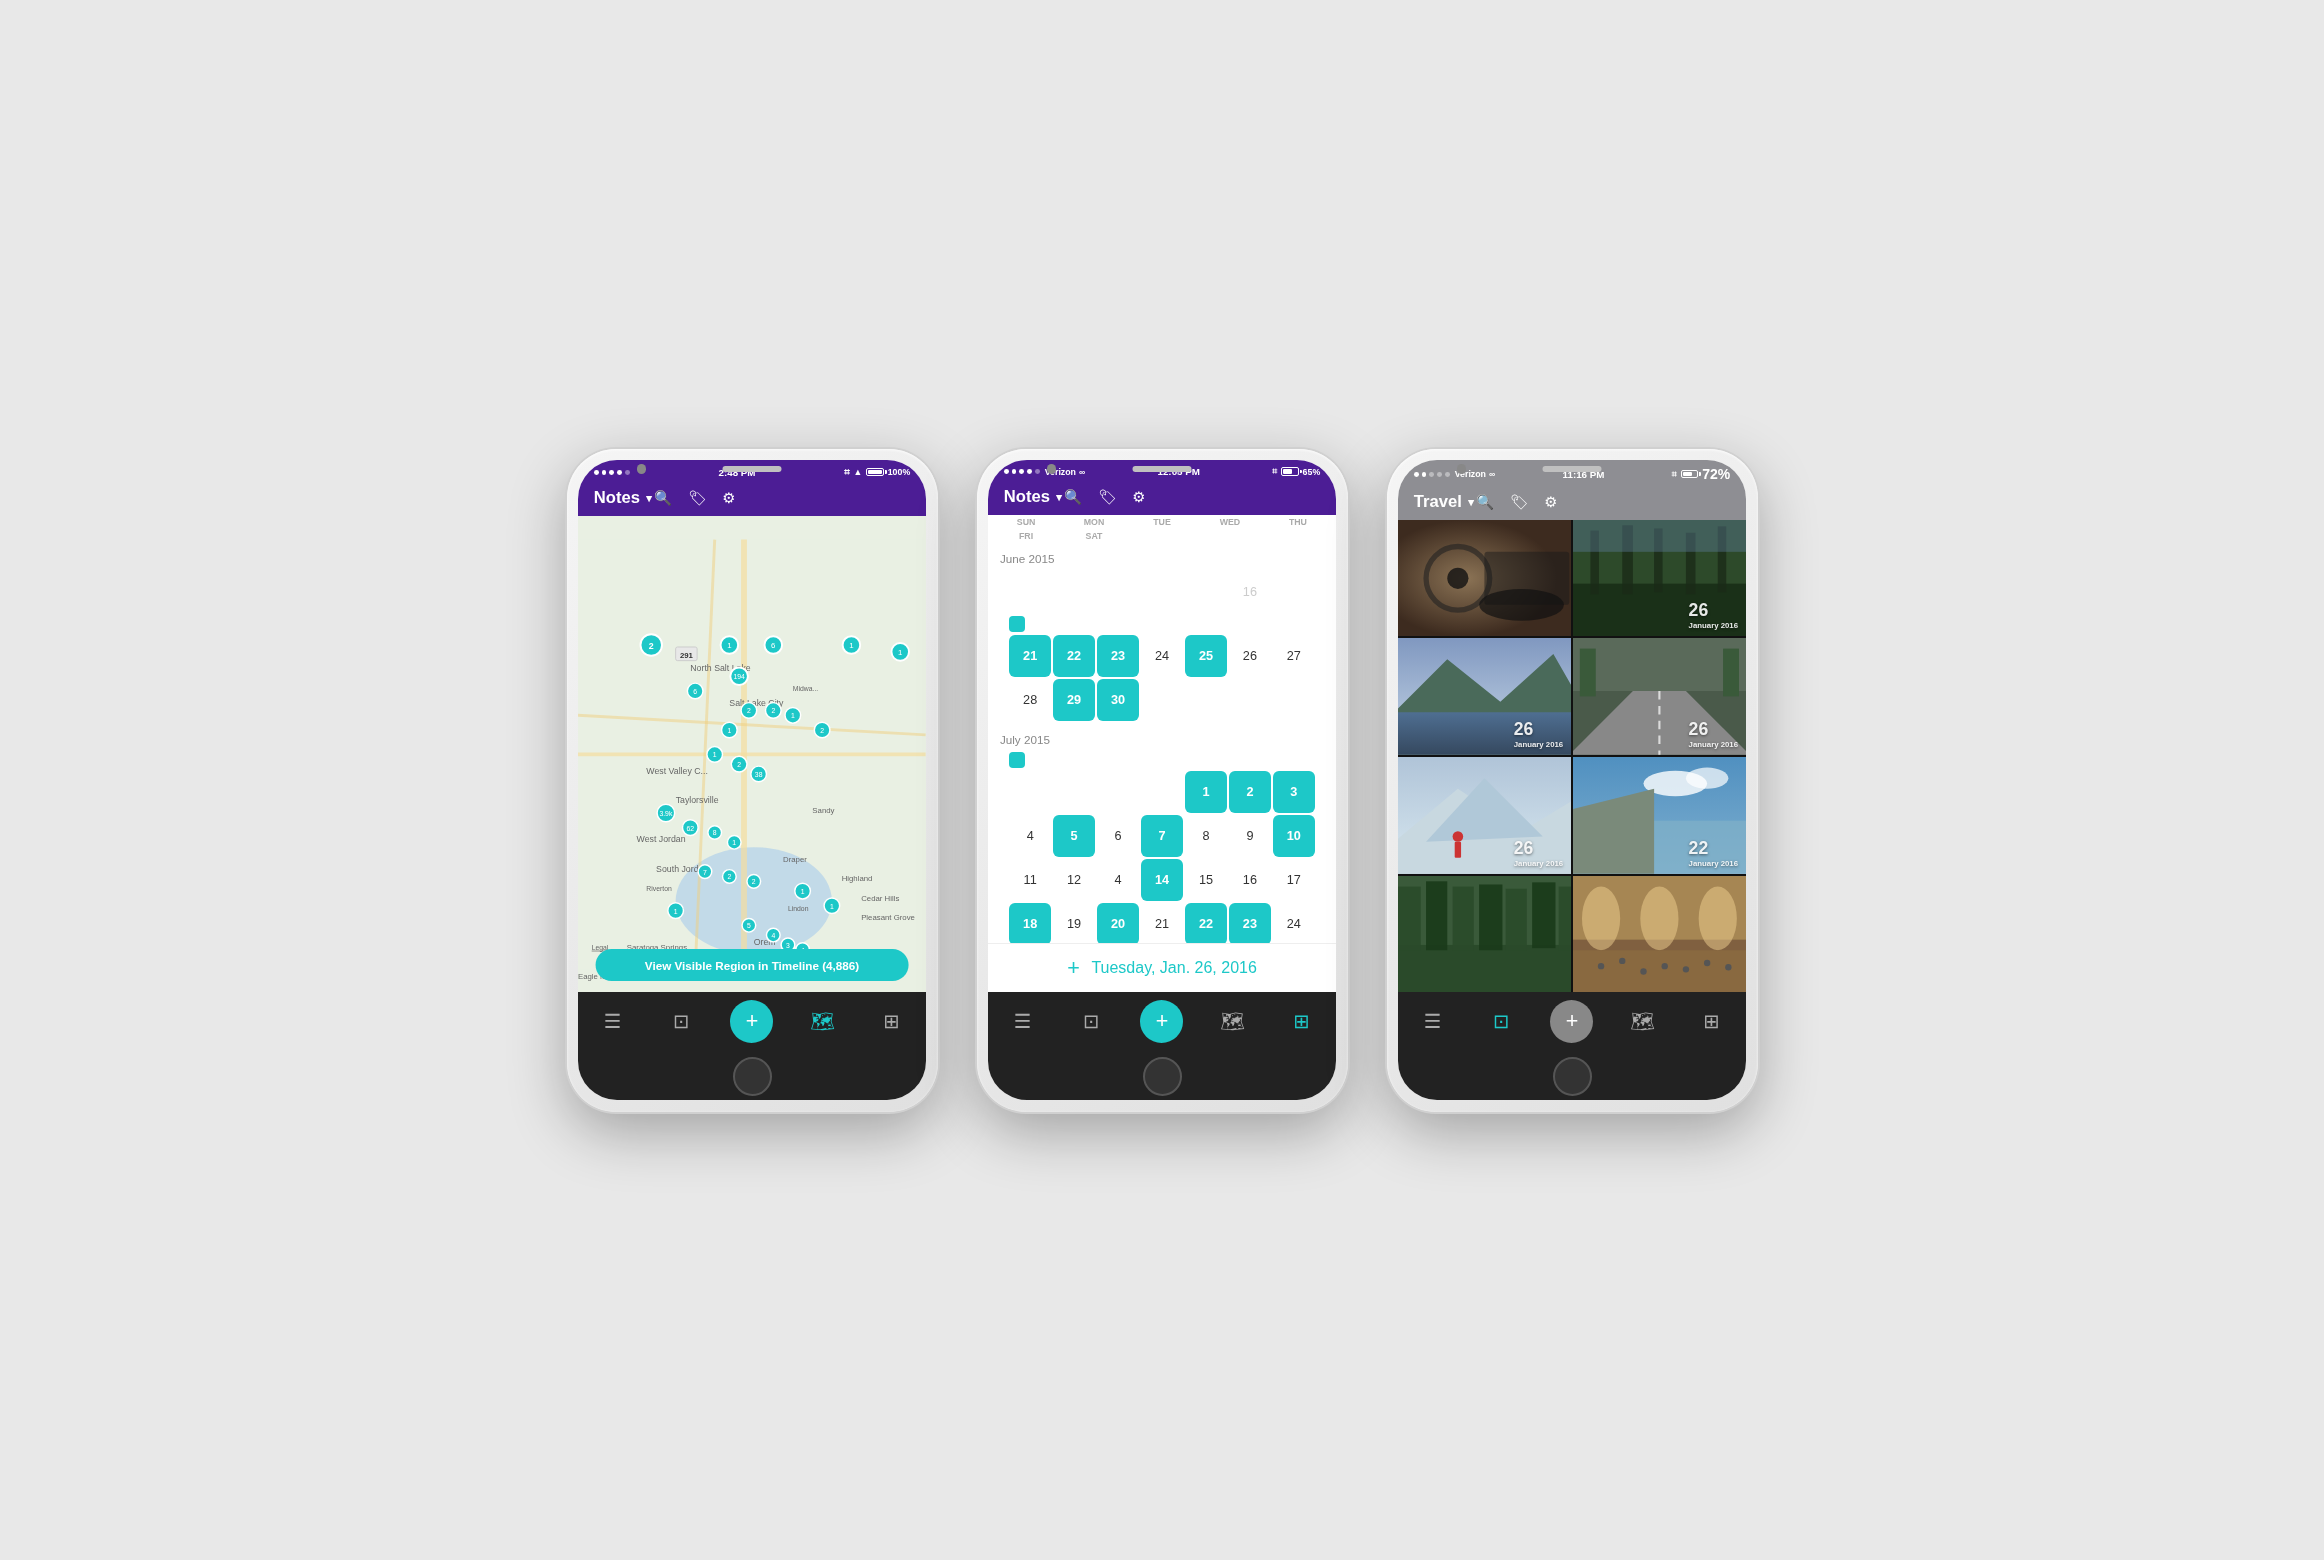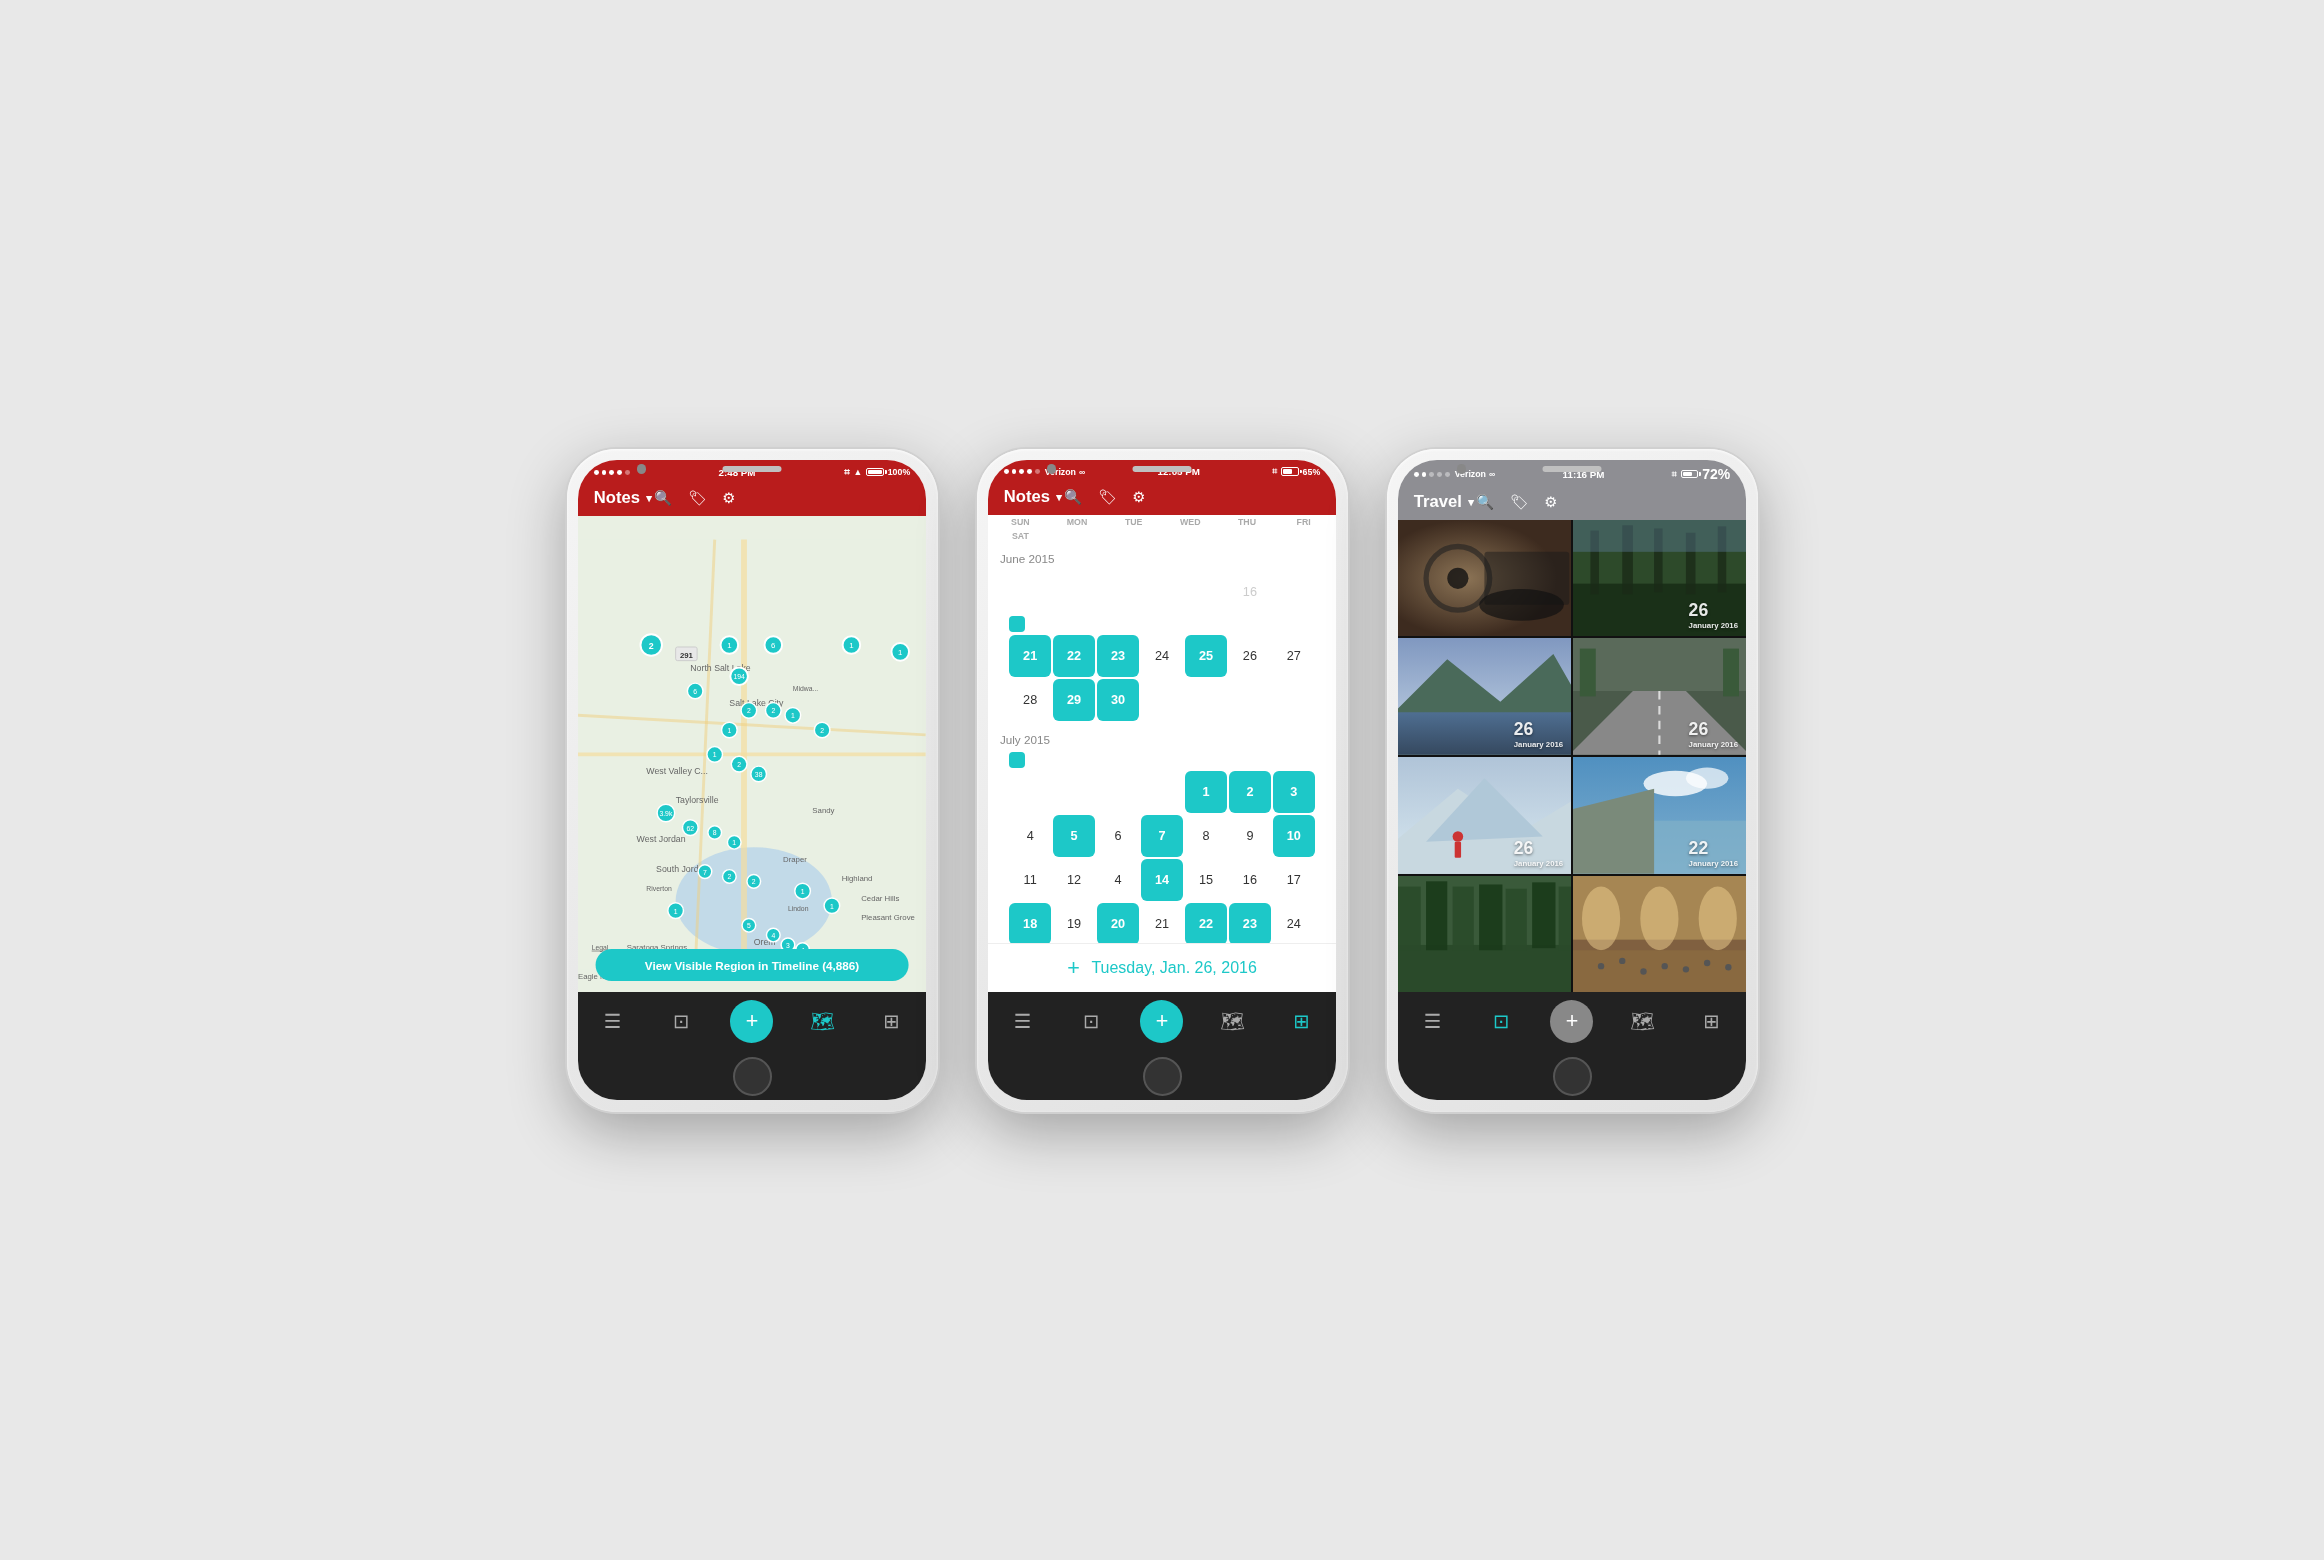--- a/index.html
+++ b/index.html
@@ -55,21 +55,21 @@
     .phone-inner {
       width: 100%;
       height: 100%;
       background: #fff;
       border-radius: 39px;
       overflow: hidden;
       display: flex;
       flex-direction: column;
     }
     .phone-top-bar {
-      background: #b91c1c;
+      background: #4c1d95;
       padding: 5.9px 15.6px 0;
       flex-shrink: 0;
     }
     .status-bar {
       display: flex;
       justify-content: space-between;
       align-items: center;
       font-size: 9.8px;
       color: #fff;
       font-weight: 600;
@@ -184,21 +184,21 @@
       background: #fff;
     }
     .cal-month-header {
       font-size: 11.7px;
       color: #888;
       padding: 9.8px 11.7px 3.9px;
       font-weight: 500;
     }
     .cal-days-header {
       display: grid;
-      grid-template-columns: repeat(6, 1fr);
+      grid-template-columns: repeat(5, 1fr);
       text-align: center;
       font-size: 8.8px;
       color: #aaa;
       padding: 0 3.9px;
       font-weight: 600;
     }
     .cal-days-header div { padding: 2px 0; }
     .cal-grid {
       display: grid;
       grid-template-columns: repeat(7, 1fr);

